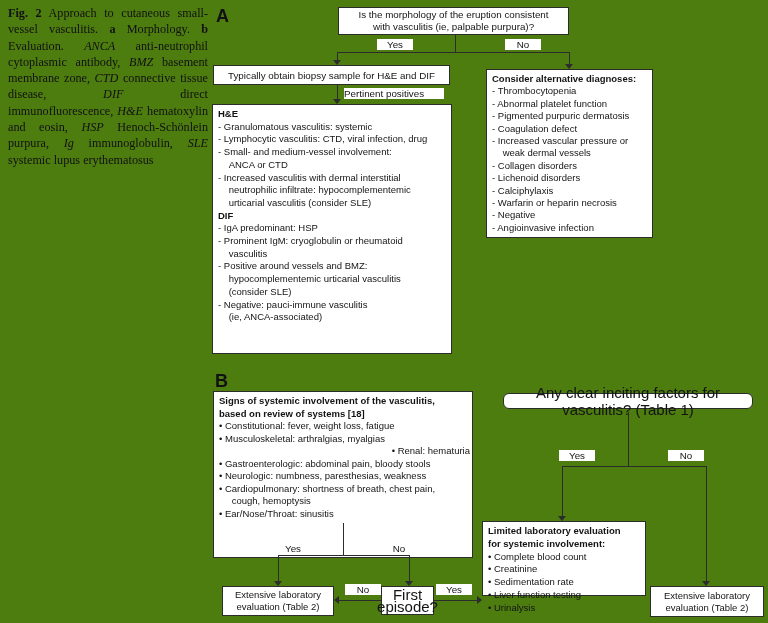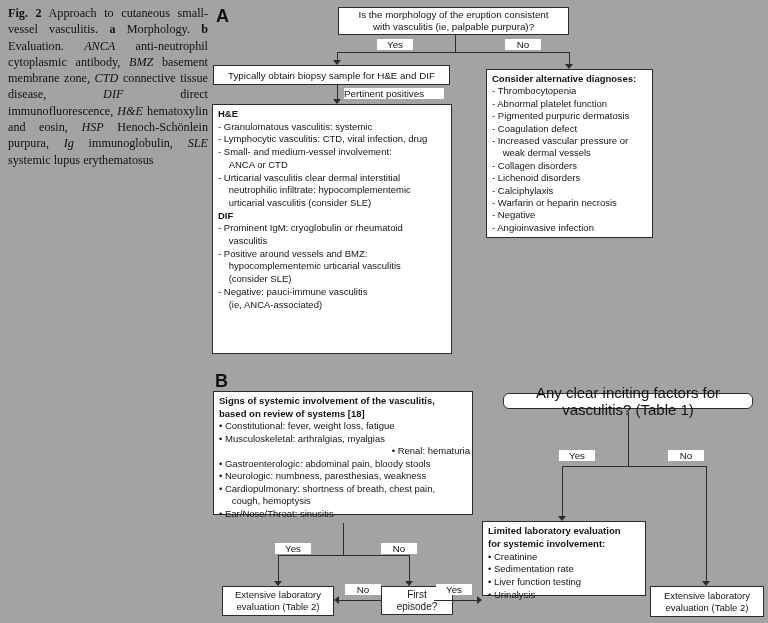--- a/index.html
+++ b/index.html
@@ -1,16 +1,16 @@
 <!DOCTYPE html>
 <html><head>
 <meta charset="utf-8">
 <style>
   html,body{margin:0;padding:0;background:#fff;}
-  #stage{position:relative;width:768px;height:623px;background:#a3a3a3;overflow:hidden;
+  #stage{position:relative;width:768px;height:623px;background:#4d7c0f;overflow:hidden;
          color:#141414;}
   
   #caption{position:absolute;left:8px;top:5px;width:200px;
            font-family:"Liberation Serif",serif;font-size:12.2px;line-height:16.3px;
            text-align:justify;color:#111;}
   .cb{font-weight:bold;}
   .ci{font-style:italic;}
   
   .panel-label{position:absolute;font-family:"Liberation Sans",sans-serif;
                font-weight:bold;font-size:18px;color:#111;}
@@ -63,24 +63,25 @@
   <div class="vline" style="left:337px;top:85px;height:14px;"></div>
   <div class="arr-d" style="left:333px;top:99px;"></div>
   <div class="elbl" style="left:344px;top:88px;width:100px;text-align:left;">Pertinent positives</div>
 
   <div class="box lbox fs" style="left:212px;top:104px;width:240px;height:250px;line-height:12.7px;padding-top:3px;">
     <div class="hdr">H&amp;E</div>
     <div class="li">- Granulomatous vasculitis: systemic</div>
     <div class="li">- Lymphocytic vasculitis: CTD, viral infection, drug</div>
     <div class="li">- Small- and medium-vessel involvement:
  ANCA or CTD</div>
-    <div class="li">- Urticarial vasculitis clear dermal interstitial
+    <div class="li">- Increased vasculitis with dermal interstitial
  neutrophilic infiltrate: hypocomplementemic
  urticarial vasculitis (consider SLE)</div>
     <div class="hdr">DIF</div>
+    <div class="li">- IgA predominant: HSP</div>
     <div class="li">- Prominent IgM: cryoglobulin or rheumatoid
  vasculitis</div>
     <div class="li">- Positive around vessels and BMZ:
  hypocomplementemic urticarial vasculitis
  (consider SLE)</div>
     <div class="li">- Negative: pauci-immune vasculitis
  (ie, ANCA-associated)</div>
   </div>
 
   <div class="box lbox fs" style="left:486px;top:69px;width:167px;height:169px;line-height:12.4px;padding-top:3px;">
@@ -94,21 +95,21 @@
     <div class="li">- Collagen disorders</div>
     <div class="li">- Lichenoid disorders</div>
     <div class="li">- Calciphylaxis</div>
     <div class="li">- Warfarin or heparin necrosis</div>
     <div class="li">- Negative</div>
     <div class="li">- Angioinvasive infection</div>
   </div>
 
   <div class="panel-label" style="left:215px;top:371px;">B</div>
 
-  <div class="box lbox fs" style="left:213px;top:391px;width:260px;height:124px;line-height:12.5px;padding-top:3px;">
+  <div class="box lbox fs" style="left:213px;top:391px;width:260px;height:167px;line-height:12.5px;padding-top:3px;">
     <div class="hdr">Signs of systemic involvement of the vasculitis,
 based on review of systems [18]</div>
     <div class="li" style="padding-left:10px;text-indent:-10px;">• Constitutional: fever, weight loss, fatigue</div>
     <div class="li" style="padding-left:10px;text-indent:-10px;">• Musculoskeletal: arthralgias, myalgias</div>
     <div class="li" style="padding-left:10px;text-indent:-10px;text-align:right;">• Renal: hematuria</div>
     <div class="li" style="padding-left:10px;text-indent:-10px;">• Gastroenterologic: abdominal pain, bloody stools</div>
     <div class="li" style="padding-left:10px;text-indent:-10px;">• Neurologic: numbness, paresthesias, weakness</div>
     <div class="li" style="padding-left:10px;text-indent:-10px;">• Cardiopulmonary: shortness of breath, chest pain,
  cough, hemoptysis</div>
     <div class="li" style="padding-left:10px;text-indent:-10px;">• Ear/Nose/Throat: sinusitis</div>
@@ -130,30 +131,31 @@
   <div class="elbl" style="left:559px;top:450px;width:36px;">Yes</div>
   <div class="elbl" style="left:668px;top:450px;width:36px;">No</div>
   <div class="vline" style="left:562px;top:466px;height:50px;"></div>
   <div class="arr-d" style="left:558px;top:516px;"></div>
   <div class="vline" style="left:706px;top:466px;height:115px;"></div>
   <div class="arr-d" style="left:702px;top:581px;"></div>
 
   <div class="box lbox fs" style="left:482px;top:521px;width:164px;height:75px;line-height:12.8px;padding-top:3px;">
     <div class="hdr">Limited laboratory evaluation
 for systemic involvement:</div>
+    <div class="li" style="padding-left:10px;text-indent:-10px;">• Complete blood count</div>
     <div class="li" style="padding-left:10px;text-indent:-10px;">• Creatinine</div>
     <div class="li" style="padding-left:10px;text-indent:-10px;">• Sedimentation rate</div>
     <div class="li" style="padding-left:10px;text-indent:-10px;">• Liver function testing</div>
     <div class="li" style="padding-left:10px;text-indent:-10px;">• Urinalysis</div>
   </div>
 
   <div class="box cbox" style="left:222px;top:586px;width:112px;height:30px;font-size:9.5px;line-height:12px;">Extensive laboratory
 evaluation (Table 2)</div>
 
-  <div class="box cbox" style="left:381px;top:586px;width:72px;height:29px;font-size:10px;line-height:12px;">First
+  <div class="box cbox" style="left:381px;top:586px;width:53px;height:29px;font-size:15px;line-height:12px;">First
 episode?</div>
 
   <div class="box cbox" style="left:650px;top:586px;width:114px;height:31px;font-size:9.5px;line-height:12px;">Extensive laboratory
 evaluation (Table 2)</div>
 
   <div class="hline" style="left:339px;top:600px;width:42px;"></div>
   <div class="arr-l" style="left:334px;top:596px;"></div>
   <div class="elbl" style="left:345px;top:584px;width:36px;">No</div>
   <div class="hline" style="left:434px;top:600px;width:43px;"></div>
   <div class="arr-r" style="left:477px;top:596px;"></div>

